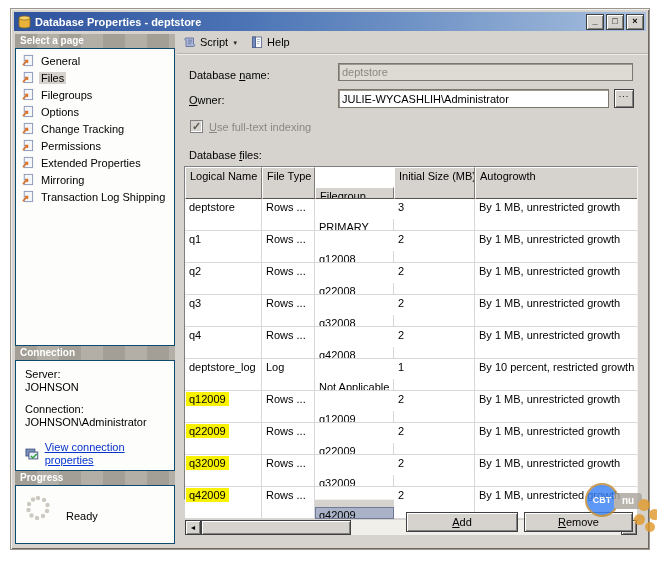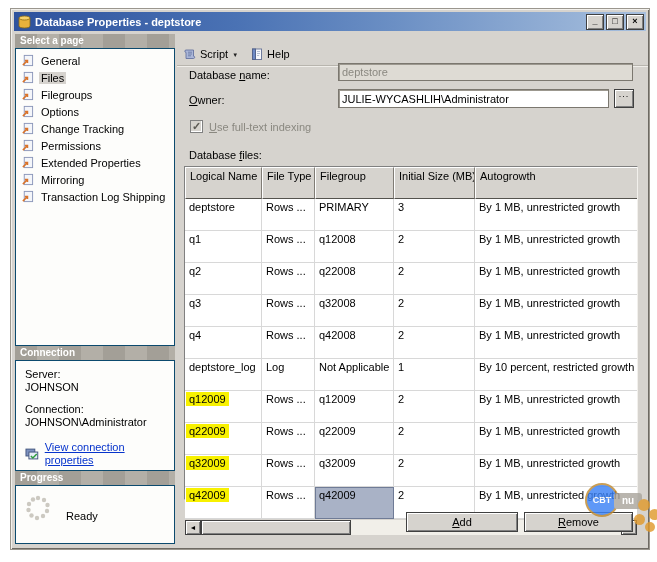--- a/index.html
+++ b/index.html
@@ -31,21 +31,21 @@
   .conn-box{padding:7px 0 0 9px;line-height:13px;}
   .conn-label{margin-top:9px;}
   .conn-link-row{display:flex;align-items:center;margin-top:12px;}
   .conn-link-row .icon{width:15px;height:13px;margin-right:5px;}
   a.conn-link{color:#0633cc;text-decoration:underline;cursor:pointer;}
   .progress-row{display:flex;align-items:flex-end;padding:8px 0 0 8px;}
   .spinner{width:28px;height:28px;margin-right:14px;}
   
   .main{position:absolute;left:166px;top:22px;width:471px;height:513px;}
   .toolbar{position:absolute;left:0;top:0;right:0;height:22px;display:flex;align-items:center;
-           padding-left:3px;border-bottom:1px solid #b8b5ae;box-shadow:0 1px 0 #f0eeea;margin-top:12px;}
+           padding-left:3px;border-bottom:1px solid #b8b5ae;box-shadow:0 1px 0 #f0eeea;}
   .tb-btn{display:flex;align-items:center;padding:1px 3px;cursor:default;}
   .tb-btn .icon{width:14px;height:14px;margin-right:3px;}
   .tb-arrow{font-size:6px;margin:2px 6px 0 4px;color:#222;}
   .frm-label{position:absolute;white-space:nowrap;}
   .txt-field{position:absolute;box-sizing:border-box;background:#fff;border:1px solid #7b776f;
              box-shadow:inset 1px 1px 0 #9c988f;font-family:"Liberation Sans",sans-serif;
              font-size:11px;padding:1px 3px;color:#000;}
   .txt-field:disabled,.txt-field.disabled{background:#dedbd4;color:#8a8880;}
   .browse-btn{position:absolute;box-sizing:border-box;background:#d6d3ce;border:1px solid #404040;
               box-shadow:inset 1px 1px 0 #fff, inset -1px -1px 0 #808080;font-size:9px;line-height:8px;
@@ -59,21 +59,21 @@
               border:1px solid #808080;border-right-color:#f2f0ec;border-bottom-color:#f2f0ec;
               box-sizing:border-box;display:flex;flex-direction:column;}
   .tr{display:flex;height:32px;flex:0 0 auto;}
   .th{background:#d6d3ce;border-top:1px solid #fff;border-left:1px solid #fff;
       border-right:1px solid #807c75;border-bottom:1px solid #55534e;
       box-sizing:border-box;padding:2px 4px;white-space:nowrap;overflow:hidden;}
   .td{border-right:1px solid #d8d8d8;border-bottom:1px solid #d8d8d8;box-sizing:border-box;
       padding:2px 4px;white-space:nowrap;overflow:hidden;background:#fff;}
   .c0{width:77px;flex:0 0 auto;}
   .c1{width:53px;flex:0 0 auto;}
-  .c2{width:79px;flex:0 0 auto;}
+  .c2{width:79px;flex:0 0 auto;margin-top:20px;}
   .c3{width:81px;flex:0 0 auto;}
   .c4{flex:1 1 auto;border-right:none;}
   .hl-yellow{background:#f8f100;padding:1px 3px;margin-left:-3px;}
   .cell-selected{background:#a9b2c6 !important;border:1px solid #6f7b96;padding:1px 3px;}
   .grid-spacer{flex:1 1 auto;background:#fff;}
   .hscroll{flex:0 0 15px;display:flex;background:#f1efe9;border-top:1px solid #d6d3ce;}
   .sb-btn{width:16px;height:15px;background:#d6d3ce;border:1px solid #404040;
           box-shadow:inset 1px 1px 0 #fff, inset -1px -1px 0 #808080;box-sizing:border-box;
           font-size:7px;line-height:13px;text-align:center;color:#000;flex:0 0 auto;cursor:default;}
   .sb-track{flex:1 1 auto;position:relative;}

